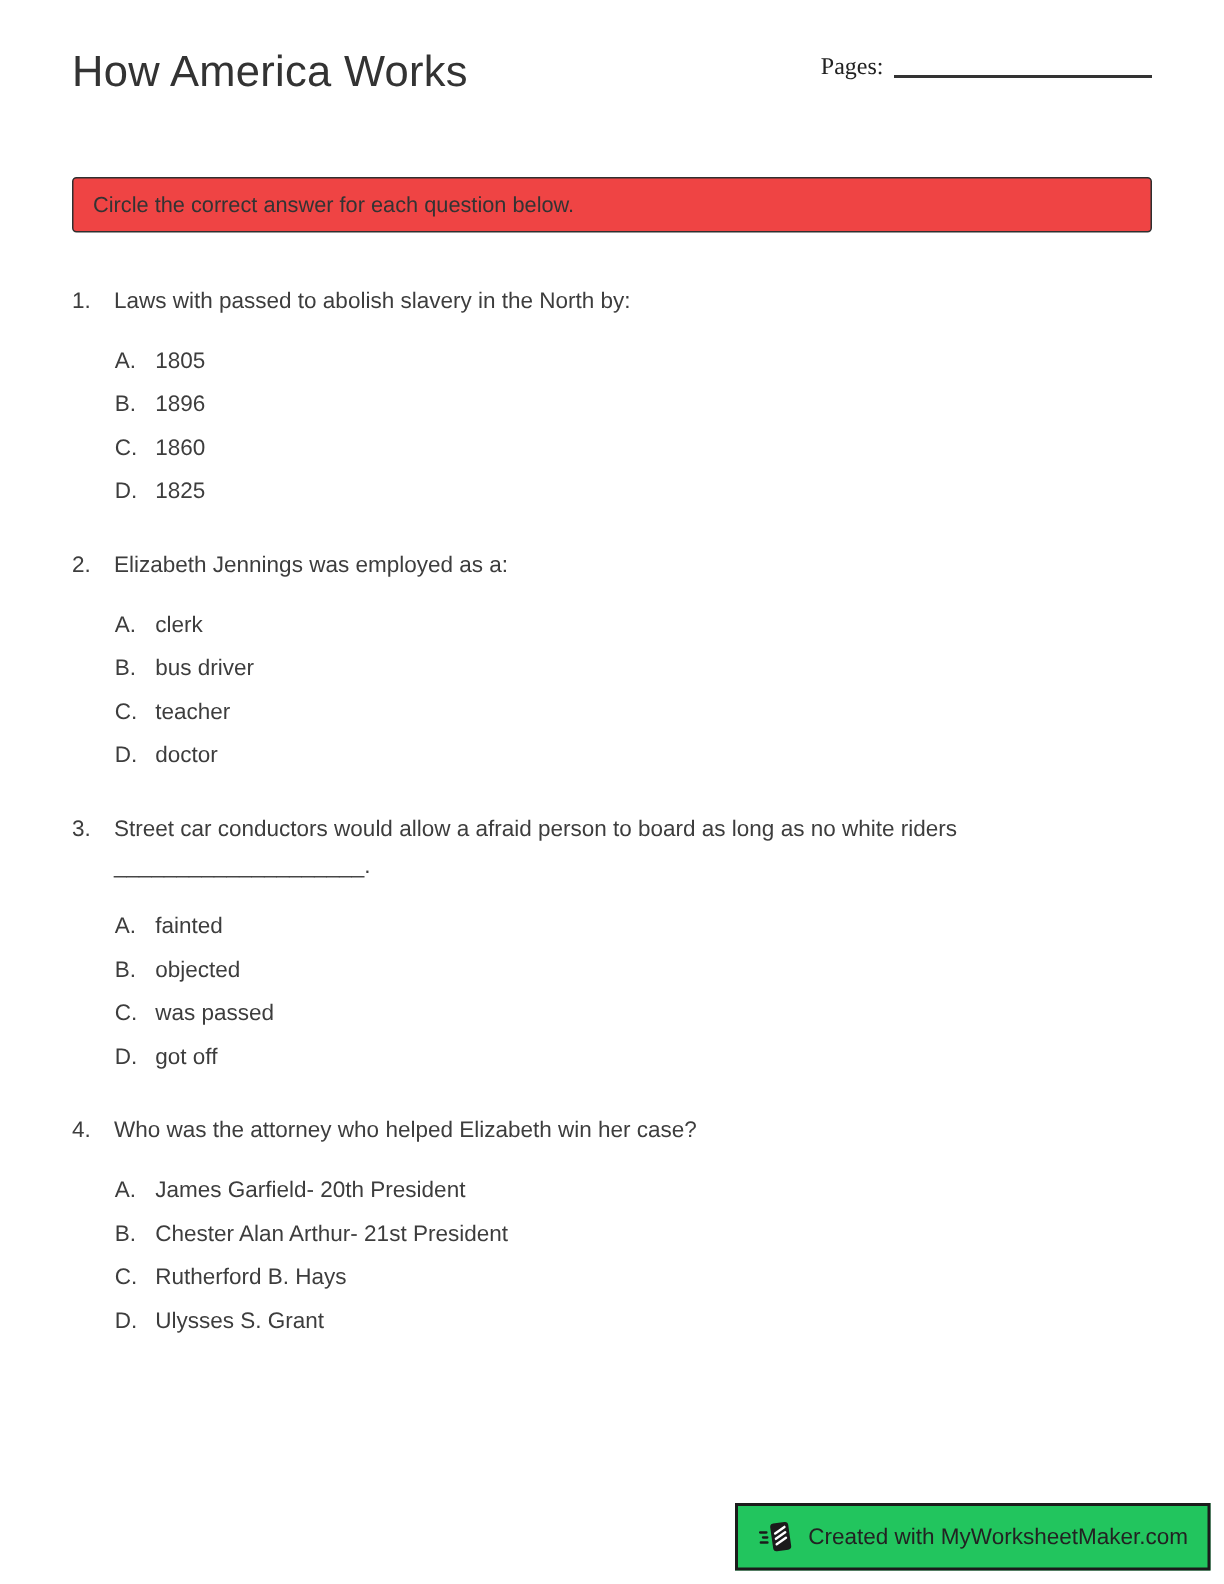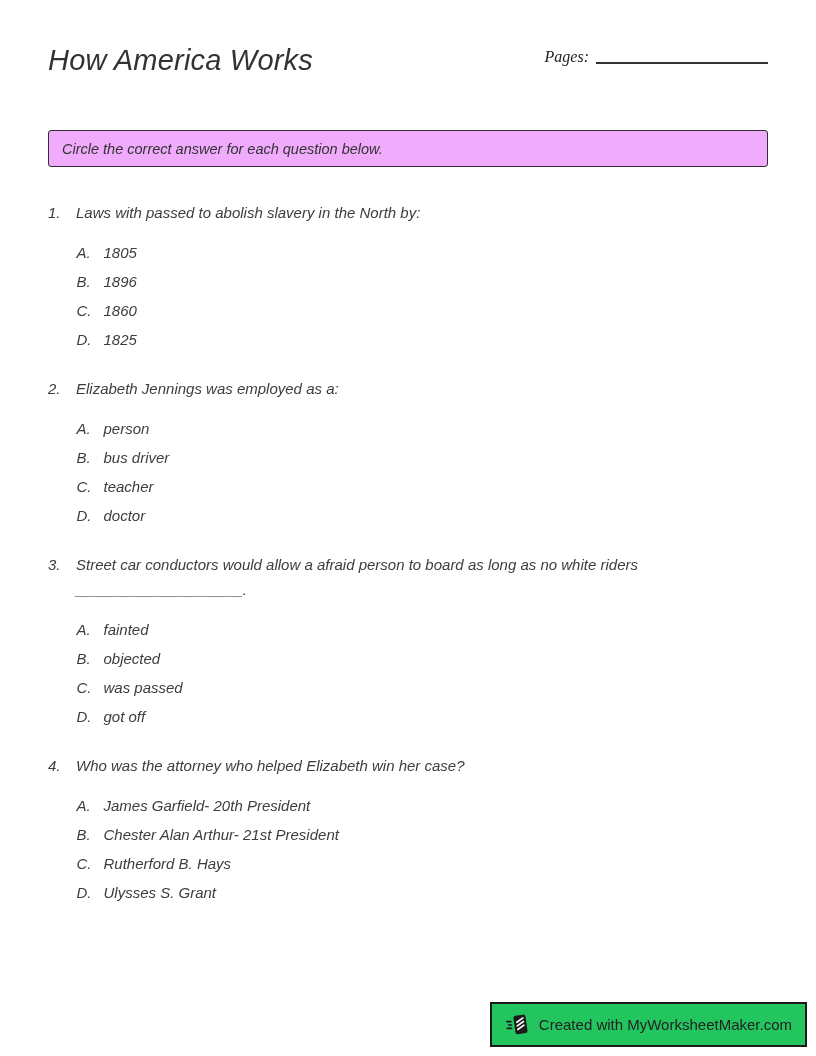--- a/index.html
+++ b/index.html
@@ -3,21 +3,21 @@
 <meta charset="utf-8">
 <style>
   * { box-sizing: border-box; margin: 0; padding: 0; }
   html, body { background: #ffffff; }
   body {
     width: 816px; height: 1056px;
     position: relative;
     overflow: hidden;
     font-family: "Liberation Sans", sans-serif;
   }
-  .sheet { padding: 40px 48px 0 48px; font-style: italic; }
+  .sheet { padding: 28px 48px 0 48px; }
 
   .header-row { display: flex; justify-content: space-between; align-items: flex-start; }
   .title {
     font-size: 29px; line-height: 40px; font-weight: 400;
     color: #333333; letter-spacing: 0.2px;
   }
   .pages-group {
     display: flex; align-items: flex-start; margin-top: 8px;
     font-family: "Liberation Serif", serif; font-size: 16px; color: #222222;
     white-space: nowrap;
@@ -26,21 +26,21 @@
     display: inline-block; width: 172px; height: 16px;
     border-bottom: 2px solid #333333; margin-left: 7px;
   }
 
   .instruction-box {
     margin-top: 50px;
     border: 1px solid #2f2f2f; border-radius: 3px;
     height: 37px; display: flex; align-items: center;
     padding-left: 13px;
     font-size: 14.5px; color: #333333;
-    background: #f0abfc;
+    background: #ef4444;
   }
 
   #questions { margin-top: 33px; color: #3d3d3d; }
   .question { margin-bottom: 22px; }
   .q-line { display: flex; font-size: 15px; line-height: 25px; }
   .q-num { width: 28px; flex-shrink: 0; }
   .q-text { flex: 1; }
   .options { margin-top: 13px; margin-left: 28.5px; }
   .option { display: flex; font-size: 15px; line-height: 29px; }
   .opt-letter { width: 27px; flex-shrink: 0; }
@@ -98,21 +98,21 @@
         </div>
   </div>
       <div class="question">
     <div class="q-line">
       <span class="q-num">2.</span>
       <div class="q-text">Elizabeth Jennings was employed as a:</div>
     </div>
     <div class="options">
           <div class="option">
     <span class="opt-letter">A.</span>
-    <span class="opt-text">person</span>
+    <span class="opt-text">clerk</span>
   </div>
           <div class="option">
     <span class="opt-letter">B.</span>
     <span class="opt-text">bus driver</span>
   </div>
           <div class="option">
     <span class="opt-letter">C.</span>
     <span class="opt-text">teacher</span>
   </div>
           <div class="option">

